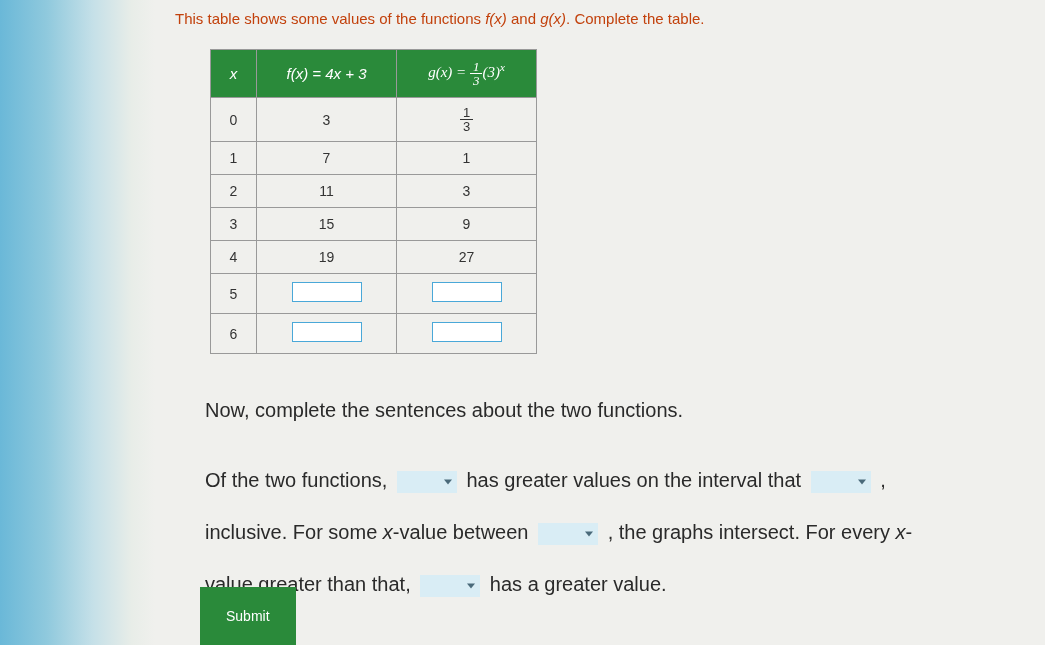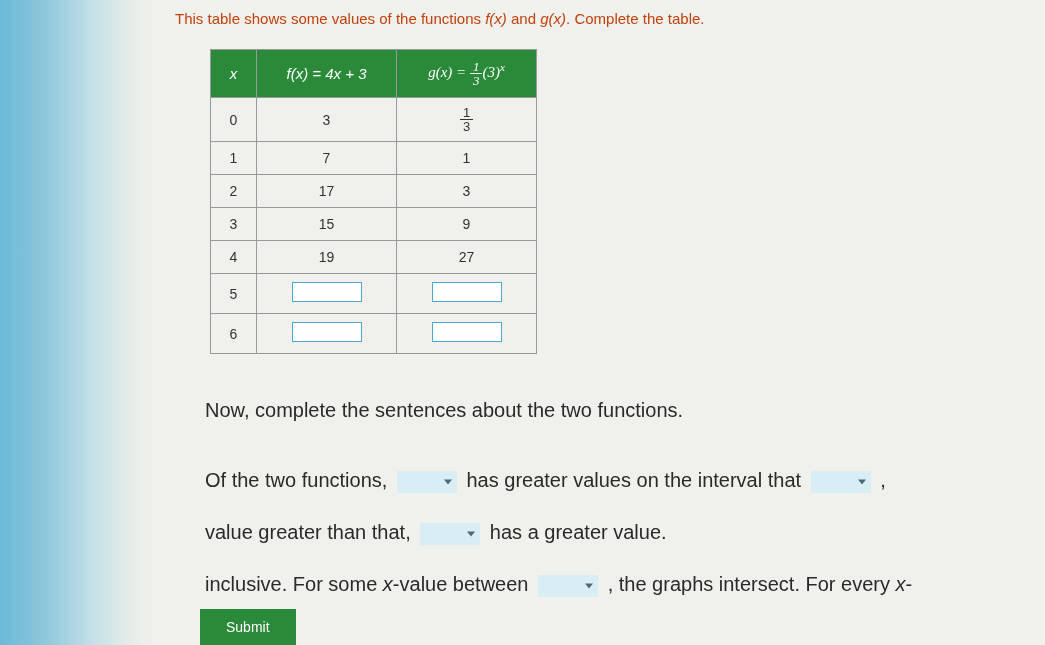--- a/index.html
+++ b/index.html
@@ -97,21 +97,21 @@
   border-top: 5px solid #4a6a7a;
 }
 .italic { font-style: italic; }
 .submit-btn {
   position: absolute;
   left: 200px;
   bottom: 0px;
   background: #2a8a3a;
   color: #fff;
   border: none;
-  padding: 10px 26px;
+  padding: 21px 26px;
   font-size: 14px;
   font-family: inherit;
   cursor: pointer;
 }
 </style>
 </head>
 <body>
 
 <div class="left-edge"></div>
 
@@ -142,21 +142,21 @@
           </span>
         </td>
       </tr>
       <tr>
         <td>1</td>
         <td>7</td>
         <td>1</td>
       </tr>
       <tr>
         <td>2</td>
-        <td>17</td>
+        <td>11</td>
         <td>3</td>
       </tr>
       <tr>
         <td>3</td>
         <td>15</td>
         <td>9</td>
       </tr>
       <tr>
         <td>4</td>
         <td>19</td>
@@ -178,26 +178,26 @@
   <div class="sentences">
     <div class="intro">Now, complete the sentences about the two functions.</div>
     <div>
       <span>Of the two functions,</span>
       <span class="dropdown"><span class="caret"></span></span>
       <span>has greater values on the interval that</span>
       <span class="dropdown"><span class="caret"></span></span>
       <span>,</span>
     </div>
     <div>
+      <span>inclusive. For some </span><span class="italic">x</span><span>-value between</span>
+      <span class="dropdown"><span class="caret"></span></span>
+      <span>, the graphs intersect. For every </span><span class="italic">x</span><span>-</span>
+    </div>
+    <div>
       <span>value greater than that,</span>
       <span class="dropdown"><span class="caret"></span></span>
       <span>has a greater value.</span>
     </div>
-    <div>
-      <span>inclusive. For some </span><span class="italic">x</span><span>-value between</span>
-      <span class="dropdown"><span class="caret"></span></span>
-      <span>, the graphs intersect. For every </span><span class="italic">x</span><span>-</span>
-    </div>
   </div>
 
 </div>
 
 <button class="submit-btn">Submit</button>
 
 </body></html>

